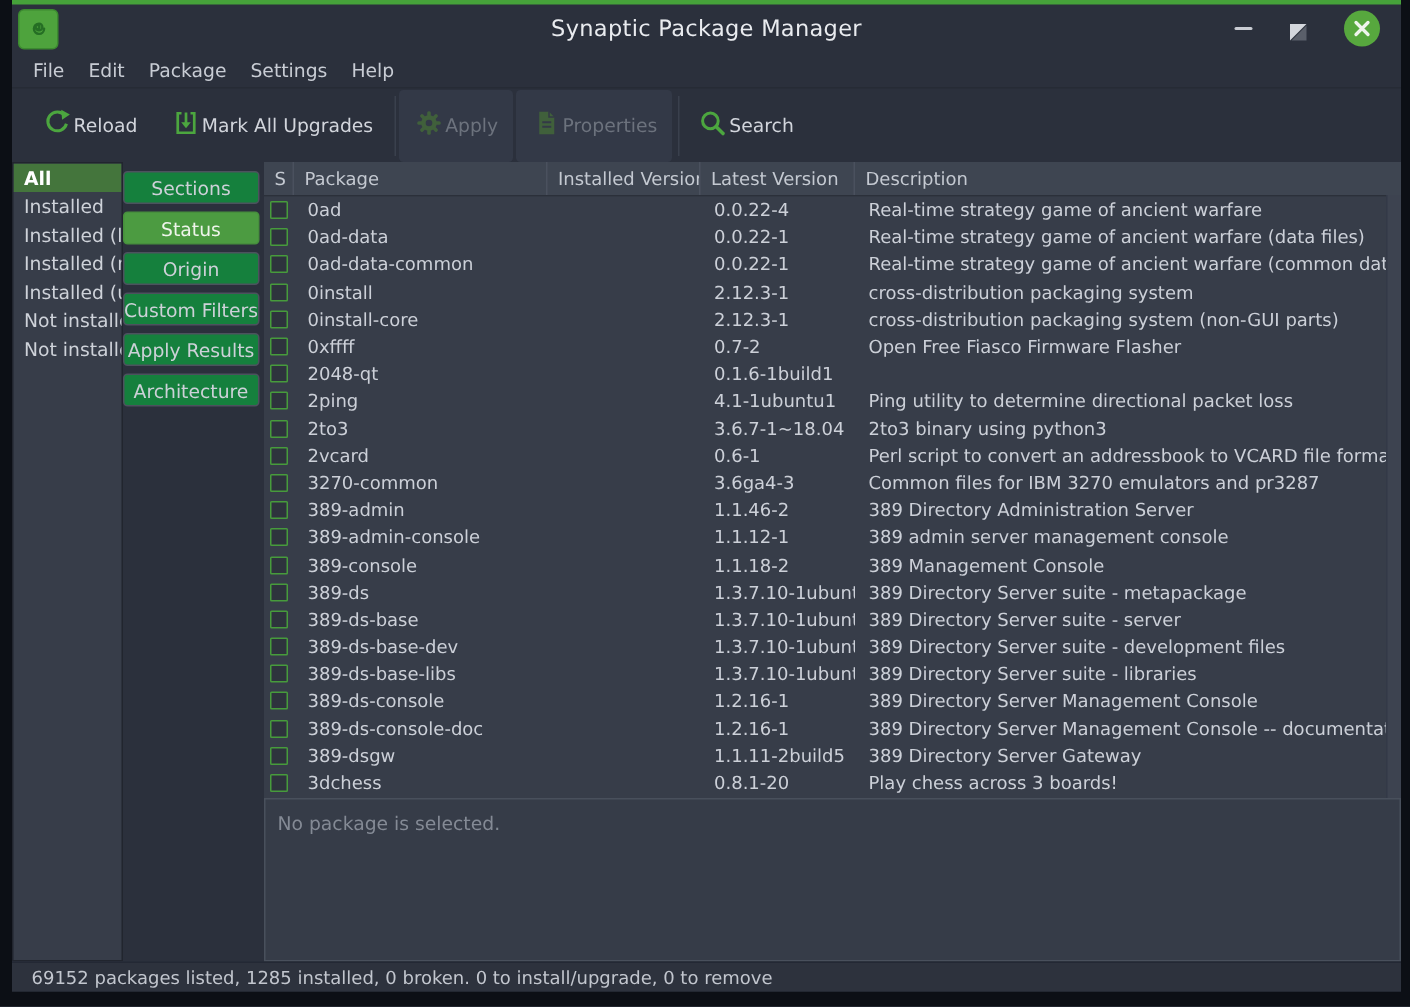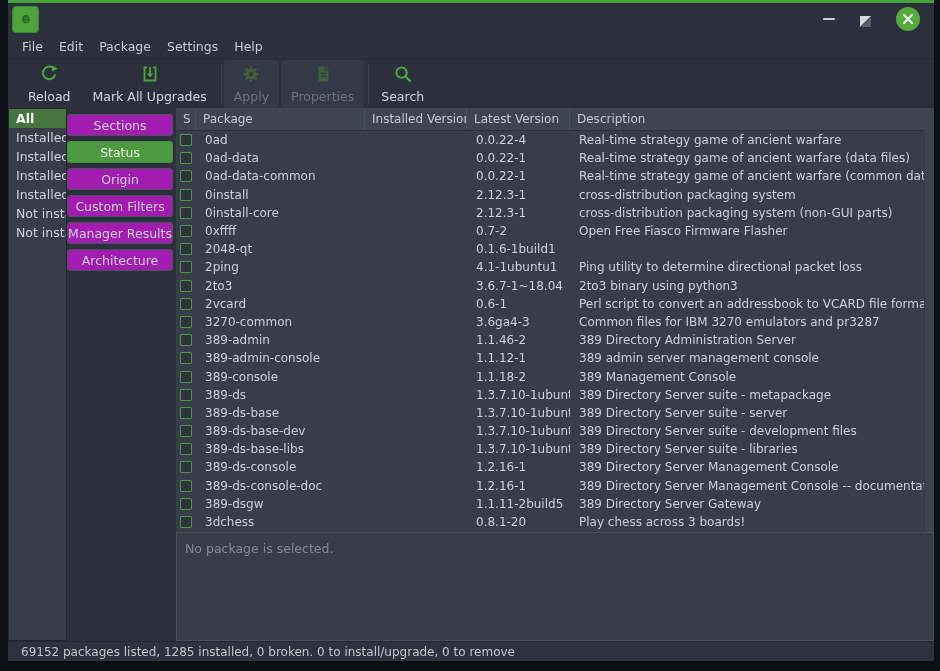--- a/index.html
+++ b/index.html
@@ -35,40 +35,40 @@
   
   .menubar{height:23px;display:flex;align-items:center;padding-left:14px;gap:16px;flex:none;}
   .menu-item{color:#c8ccd4;font-size:12.5px;cursor:default;}
   
   .toolbar{
     height:49px;flex:none;border-top:1px solid #262b35;
     display:flex;align-items:center;padding-left:10px;
   }
   .tool-btn{
     height:44px;padding:2px 10px;border-radius:3px;margin-right:2px;
-    display:flex;flex-direction:column;align-items:center;justify-content:center;gap:1px;
+    display:flex;flex-direction:row;align-items:center;justify-content:center;gap:1px;
   }
   .tool-btn .tb-label{font-size:12.5px;color:#d2d5dc;white-space:nowrap;}
   .tool-btn.disabled{background:#333947;}
   .tool-btn.disabled .tb-label{color:#6c727d;}
   .tool-sep{width:1px;height:40px;background:#3a404d;margin:0 2px;flex:none;}
   
   .main{flex:1;display:flex;min-height:0;}
   .sidebar{width:165px;flex:none;display:flex;margin-right:3px;}
   .filter-list{
     flex:1;background:#373d49;border:1px solid #21252e;overflow:hidden;
   }
   .filter-item{
     height:19px;line-height:19px;padding-left:7px;font-size:12.5px;color:#ced2d9;
     white-space:nowrap;cursor:default;
   }
   .filter-item.selected{background:#44753c;color:#ffffff;font-weight:bold;}
   .side-buttons{flex:none;padding-top:6px;display:flex;flex-direction:column;gap:5px;}
   .side-btn{
-    height:20px;border:1px solid #4c525e;border-radius:3px;background:#a21caf;
+    height:20px;border:1px solid #4c525e;border-radius:3px;background:#15803d;
     color:#cdd1d8;font-size:12.5px;display:flex;align-items:center;justify-content:center;
     cursor:default;
   }
   .side-btn.active{background:#4c9b41;border-color:#478f3d;color:#eef4ea;}
   
   .content{flex:1;display:flex;flex-direction:column;min-width:0;}
   .pkg-table{height:424px;flex:none;background:#373d49;position:relative;overflow:hidden;}
   .tbl-header{height:22px;display:flex;background:#3e4551;border-bottom:1px solid #2b303a;}
   .th{
     font-size:12px;color:#c4c9d1;display:flex;align-items:center;
@@ -112,20 +112,21 @@
 <body>
 
 <div class="window">
 
   <div class="titlebar">
     <div class="app-icon">
       <svg width="18" height="18" viewBox="0 0 20 20">
         <path d="M13.8 10.2 a3.8 3.8 0 1 1 -3.8 -3.8 a2.5 2.5 0 1 1 -2.5 2.5 a1.4 1.4 0 1 1 1.4 1.4" fill="none" stroke="#256e24" stroke-width="1.7" stroke-linecap="round"></path>
       </svg>
     </div>
+    <div class="win-title">Synaptic Package Manager</div>
     <div class="win-controls">
       <div class="btn-min" title=""></div>
       <div class="btn-max">
         <svg width="13" height="13" viewBox="0 0 13 13">
           <polygon points="1,1 12,1 1,12" fill="#d4d7dd"></polygon>
           <polygon points="12,2 12,12 2,12" fill="#5a5f6a"></polygon>
         </svg>
       </div>
       <div class="btn-close">
         <svg width="12" height="12" viewBox="0 0 12 12">
@@ -201,21 +202,21 @@
           <div class="filter-item">Installed (manually)</div>
           <div class="filter-item">Installed (upgradable)</div>
           <div class="filter-item">Not installed</div>
           <div class="filter-item">Not installed (residual config)</div>
         </div>
       <div class="side-buttons" id="sideButtons">
           <div class="side-btn">Sections</div>
           <div class="side-btn active">Status</div>
           <div class="side-btn">Origin</div>
           <div class="side-btn">Custom Filters</div>
-          <div class="side-btn">Manager Results</div>
+          <div class="side-btn">Apply Results</div>
           <div class="side-btn">Architecture</div>
         </div>
     </div>
 
     <div class="content">
       <div class="pkg-table">
         <div class="tbl-header" id="tblHeader">
             <div class="th col-s">S</div>
             <div class="th col-pkg">Package</div>
             <div class="th col-inst">Installed Version</div>

